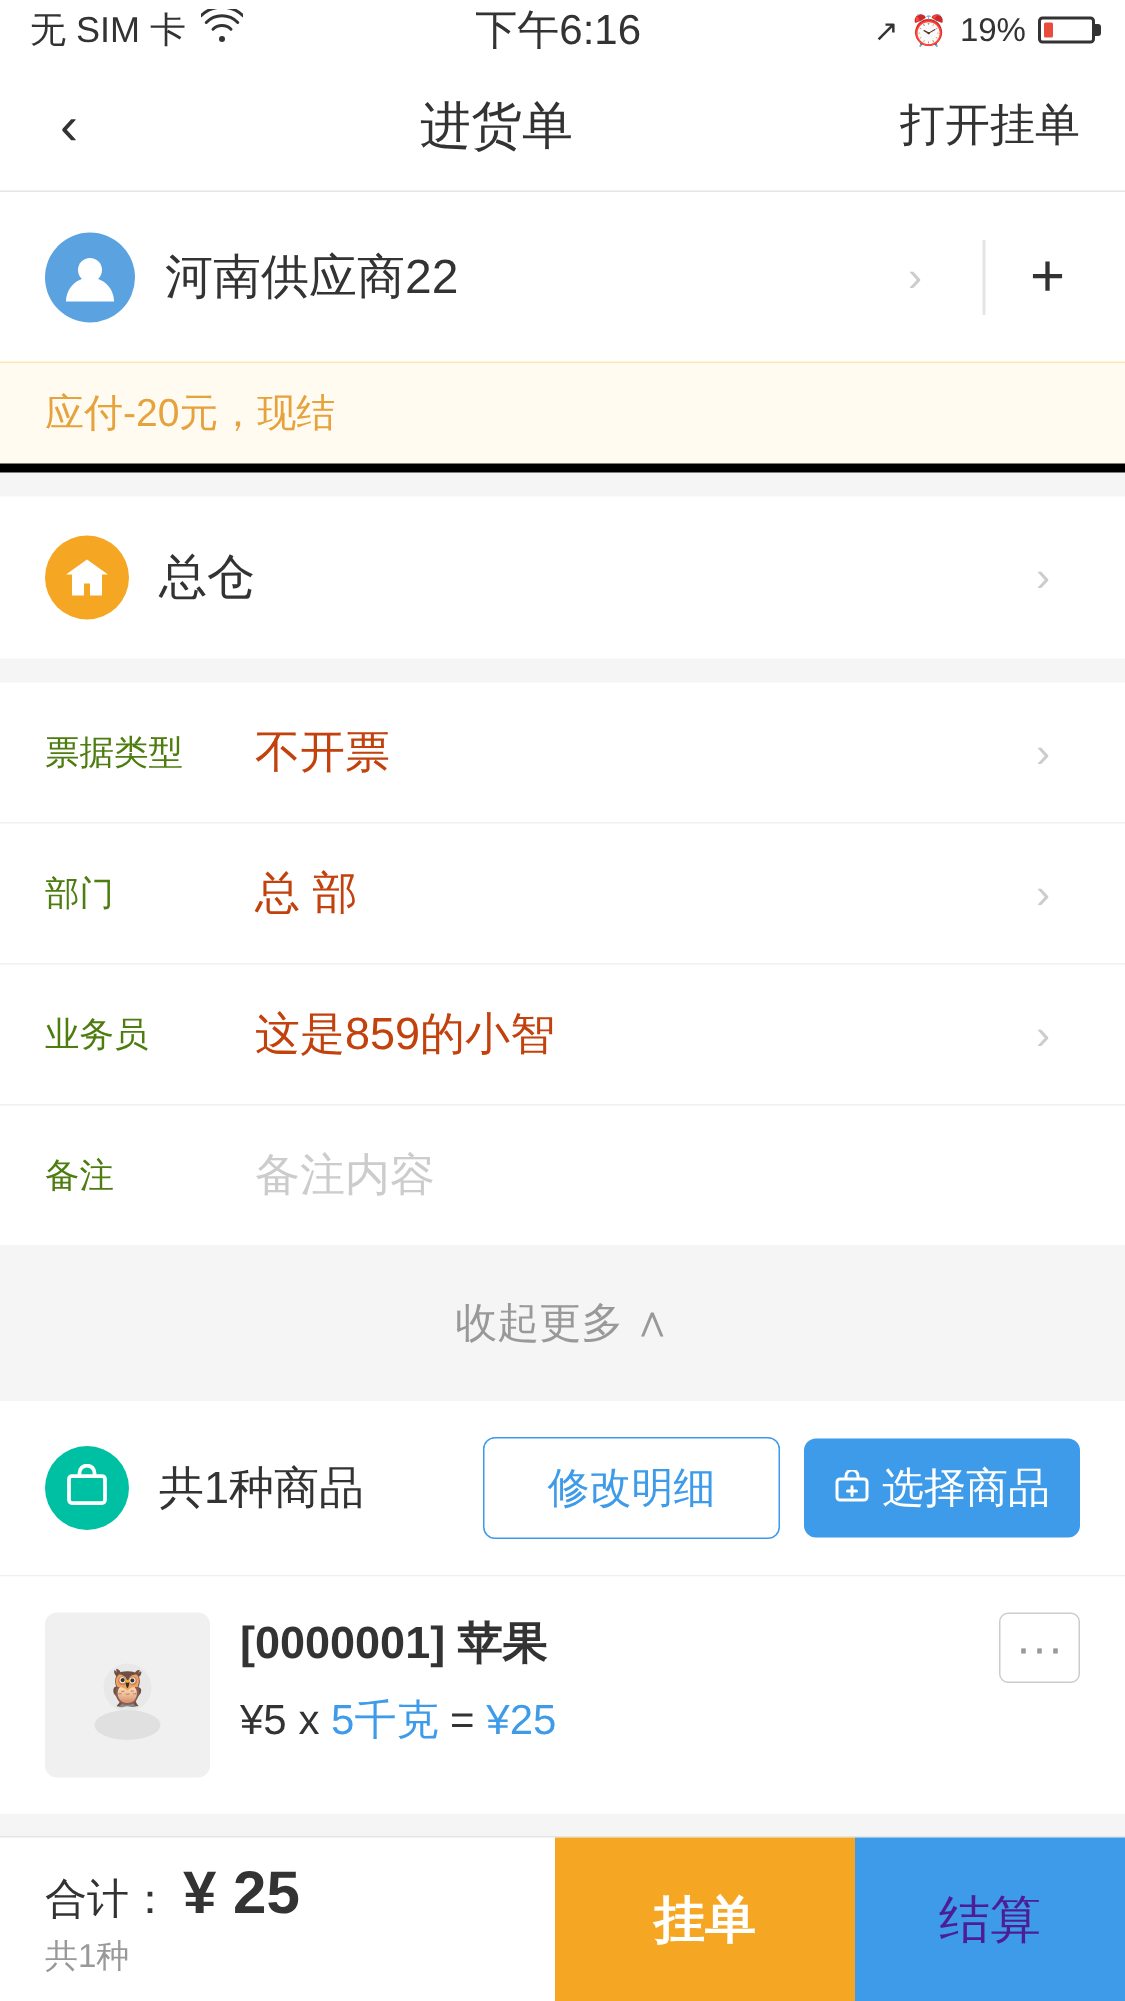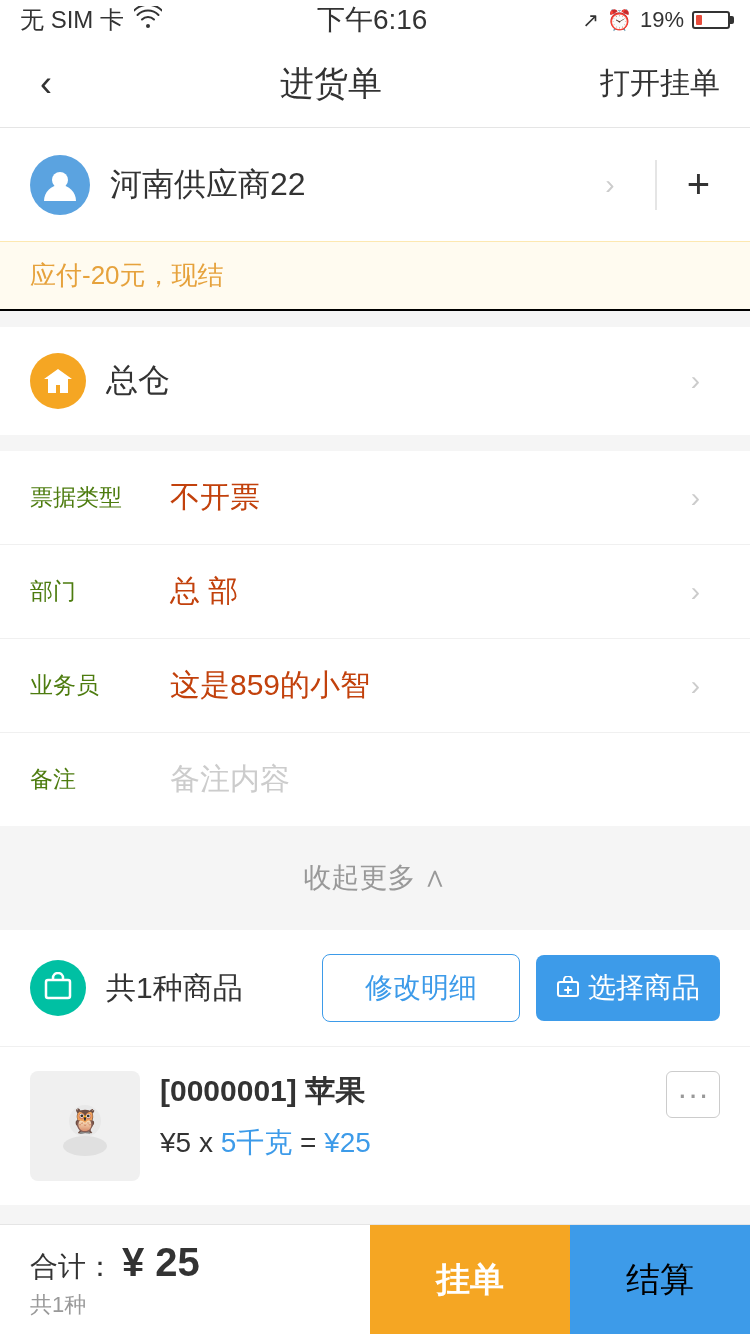--- a/index.html
+++ b/index.html
@@ -129,21 +129,21 @@
       padding: 10px;
     }
 
     
     .notice-bar {
       background: #fffbf0;
       padding: 16px 30px;
       font-size: 26px;
       color: #e6a23c;
       border-top: 1px solid #fde8b1;
-      border-bottom: 2px solid #000000;
+      border-bottom: 6px solid #000000;
     }
 
     
     .warehouse-section {
       background: #fff;
       margin-top: 16px;
       margin-bottom: 16px;
     }
     .warehouse-row {
       display: flex;
@@ -329,21 +329,21 @@
       font-size: 34px;
       color: #fff;
       cursor: pointer;
       font-weight: bold;
     }
     .footer-btn-checkout {
       width: 180px;
       background: #3d9be9;
       display: flex; align-items: center; justify-content: center;
       font-size: 34px;
-      color: #000000;
+      color: #4c1d95;
       cursor: pointer;
     }
   </style>
 </head>
 <body>
 
 <div class="status-bar">
   <div class="status-left">
     <span>无 SIM 卡</span>
     <span>

